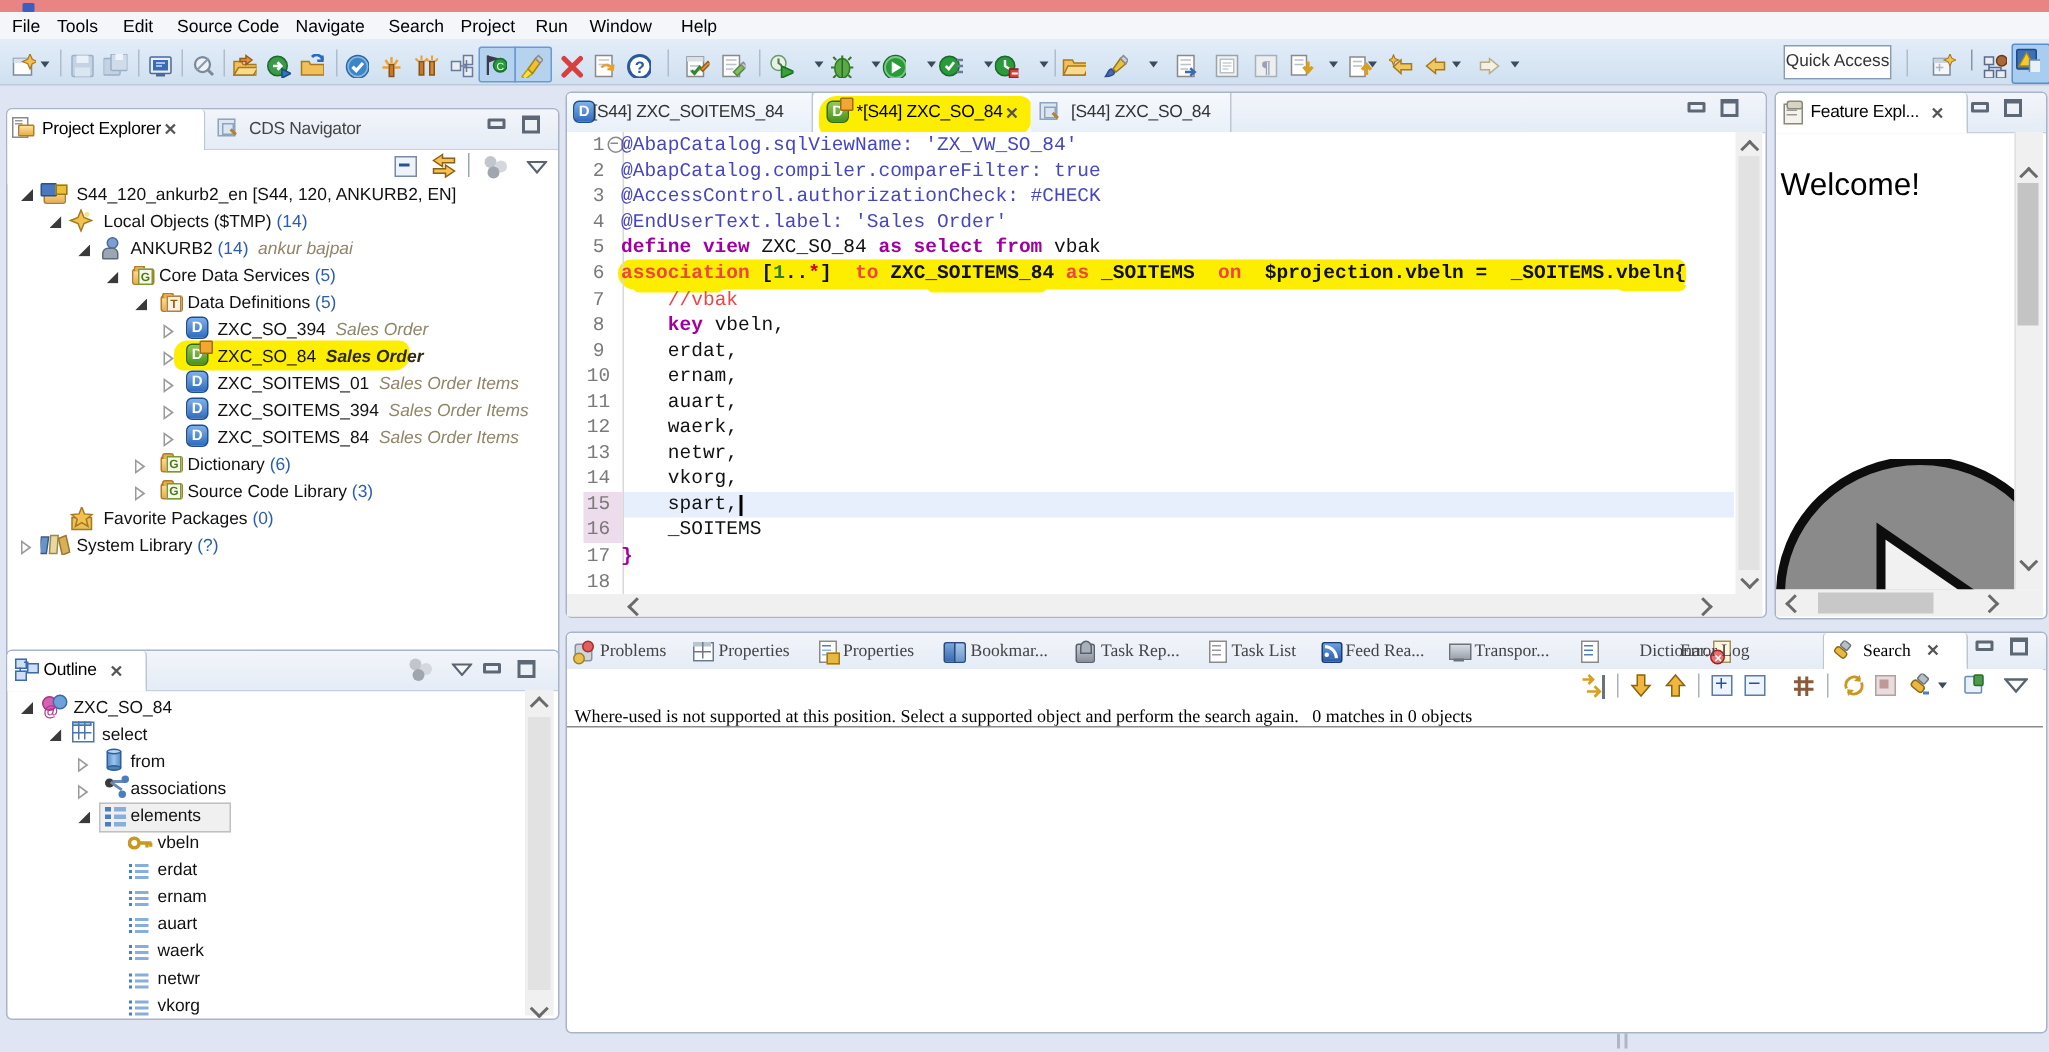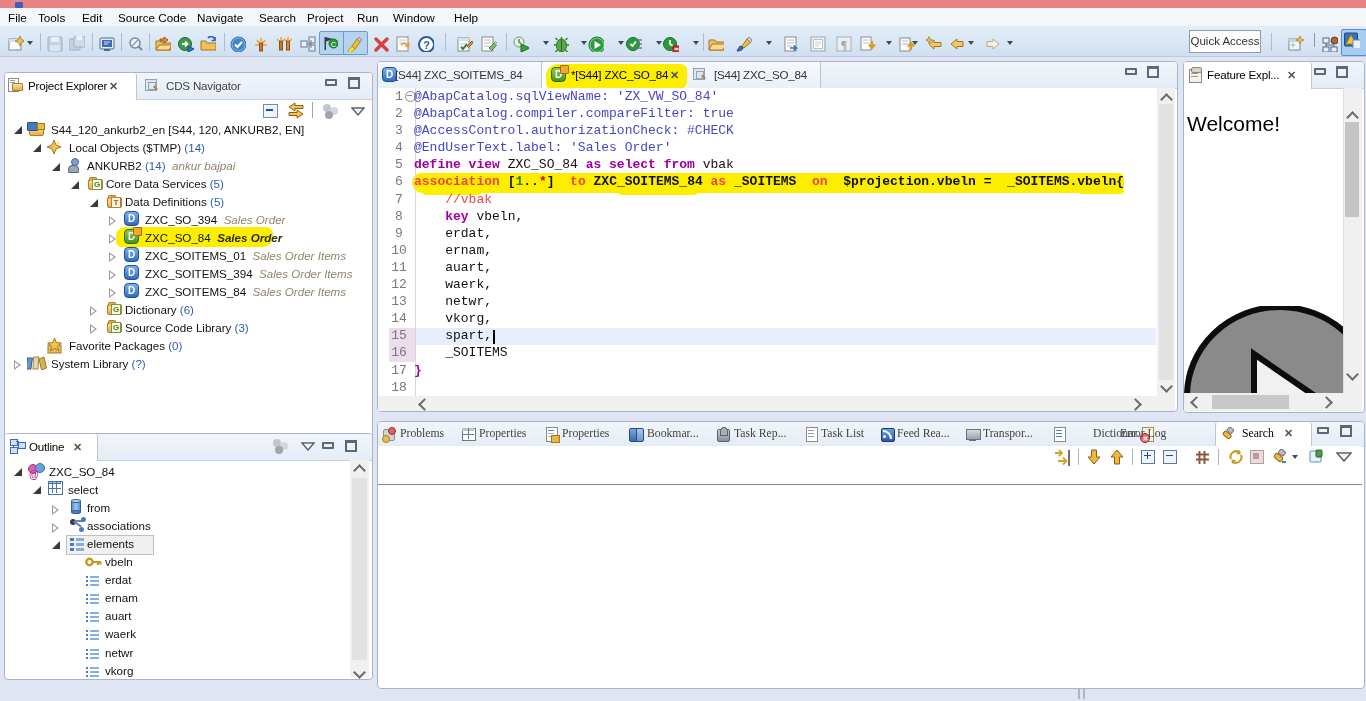--- a/index.html
+++ b/index.html
@@ -741,17 +741,18 @@
  <div class="tica" style="left:914px;top:33px;"></div>
  <svg class="abs" style="left:930px;top:27px" width="16" height="16">
       <rect x="2" y="2" width="11" height="11" rx="1" fill="#e8f0fa" stroke="#6a8ab0"></rect>
       <rect x="8" y="1" width="6" height="7" rx="1" fill="#4a9a4a" stroke="#2a6a2a"></rect>
       <path d="M11 4 l0 0" stroke="#fff"></path>
     </svg>
  <svg class="abs" style="left:958px;top:30px" width="16" height="10">
       <path d="M1 1 L15 1 L8 9 Z" fill="#fdfdfd" stroke="#5a6470" stroke-width="1.6"></path>
     </svg>
 
+ <div class="abs" style="left:5px;top:48px;font-size:12px;color:#000;white-space:nowrap;">Where-used is not supported at this position. Select a supported object and perform the search again.&nbsp;&nbsp; 0 matches in 0 objects</div>
  <div class="abs" style="left:0;top:62px;width:984px;height:1px;background:#8a8a8a;"></div>
 </div>
 
 <div class="abs" style="left:1078px;top:689px;width:2px;height:10px;background:#b0b6c4;"></div>
 <div class="abs" style="left:1083px;top:689px;width:2px;height:10px;background:#b0b6c4;"></div>
 
 </body></html>

